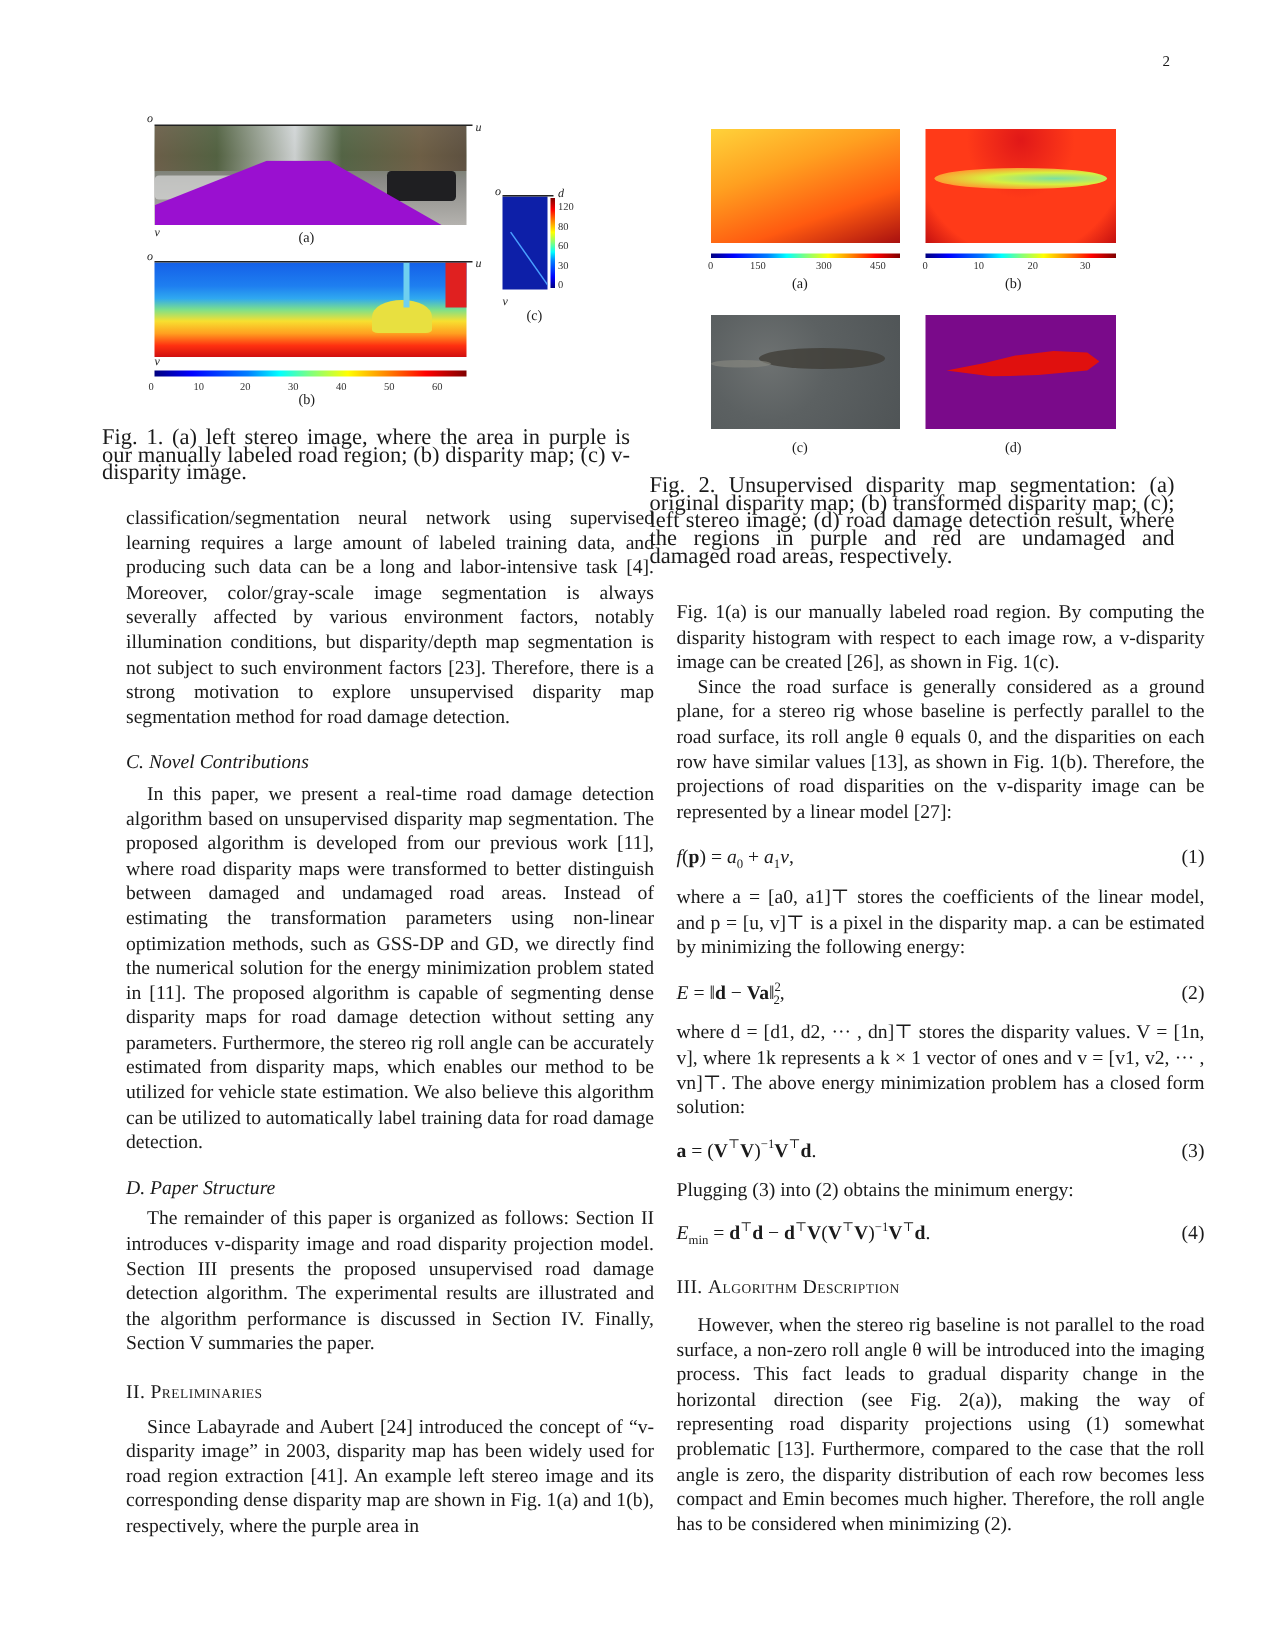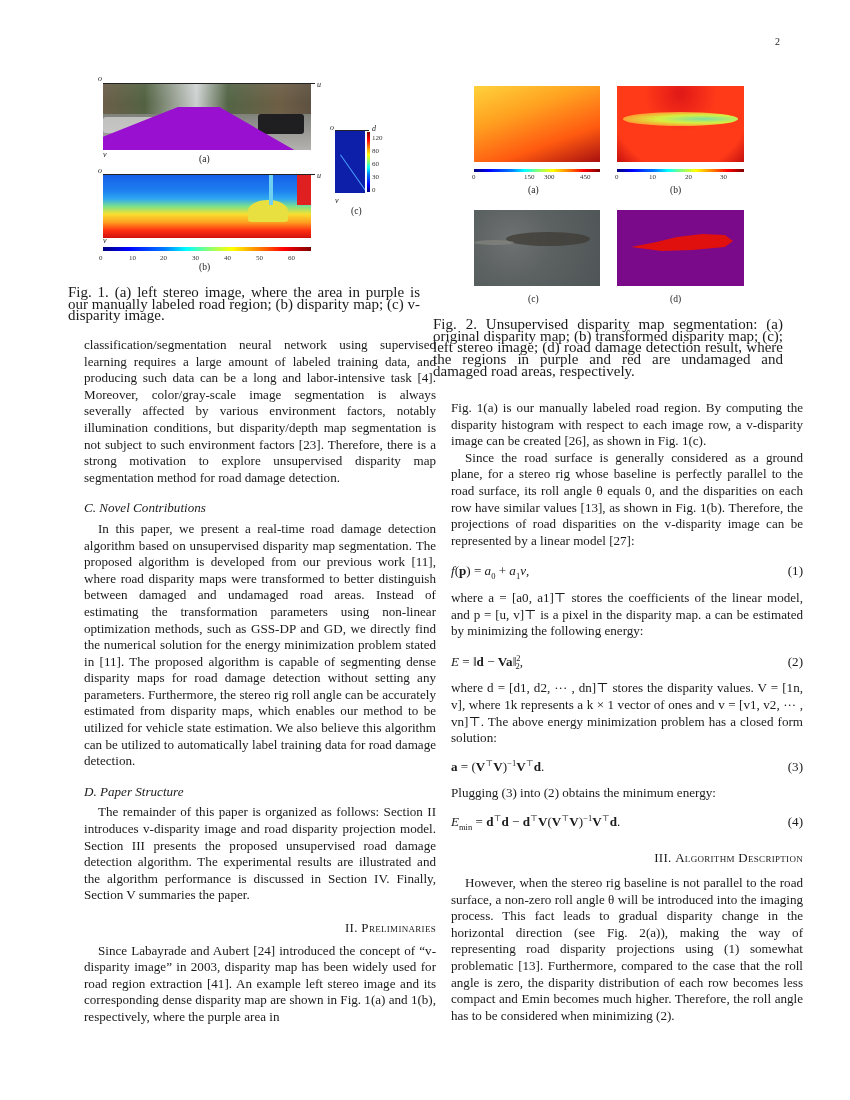--- a/index.html
+++ b/index.html
@@ -7,21 +7,21 @@
          font-family: "Liberation Serif", "DejaVu Serif", serif; color: #1a1a1a; }
   .abs { position: absolute; }
   .pagenum { left: 775px; top: 36px; font-size: 10px; }
 
   
   .col { position: absolute; width: 352px; font-size: 13.1px; line-height: 16.6px; text-align: justify; }
   .col p { margin: 0; }
   .indent { text-indent: 14px; }
   .caption { font-size: 15px; line-height: 11.7px; text-align: justify; }
   .subhead { font-style: italic; font-size: 13.1px; }
-  .sechead { text-align: right; font-size: 13px; letter-spacing: 0.3px; }
+  .sechead { text-align: left; font-size: 13px; letter-spacing: 0.3px; }
   .sc { font-variant: small-caps; }
   .eq { display: flex; align-items: center; font-size: 13.1px; }
   .eq .body { flex: 1; text-align: left; }
   .eq .num { width: 28px; text-align: right; }
   .b { font-weight: bold; }
   .i { font-style: italic; }
   sup, sub { font-size: 8.5px; line-height: 0; }
 
   
   .axis-lbl { font-size: 8px; font-style: italic; color: #222; }
@@ -93,21 +93,21 @@
 
 <div class="abs caption" style="left:68px;top:287px;width:352px;">Fig. 1.  (a) left stereo image, where the area in purple is our manually labeled road region; (b) disparity map; (c) v-disparity image.</div>
 
 <div class="abs" style="left:470px;top:82px;width:290px;height:230px;">
 
   <div class="abs" style="left:4px;top:4px;width:126px;height:76px;
               background: linear-gradient(160deg, #ffd23a 0%, #ffa020 35%, #ff5a10 70%, #a81010 100%);"></div>
   <div class="abs jet" style="left:4px;top:87px;width:126px;height:3px;"></div>
   <div class="abs" style="left:2px;top:91px;width:135px;height:10px;">
     <span class="abs tick" style="left:0;">0</span>
-    <span class="abs tick" style="left:52px;">150</span>
+    <span class="abs tick" style="left:28px;">150</span>
     <span class="abs tick" style="left:72px;">300</span>
     <span class="abs tick" style="left:108px;">450</span>
   </div>
   <div class="abs sublbl" style="left:58px;top:103px;">(a)</div>
 
   <div class="abs" style="left:147px;top:4px;width:127px;height:76px;overflow:hidden;
               background: radial-gradient(ellipse at 50% 10%, #e01818 0%, #ff3a18 40%, #ff3a18 80%, #c41010 100%);">
     <div style="position:absolute;left:6px;top:26px;width:115px;height:14px;border-radius:50%;background:radial-gradient(ellipse at 70% 50%, #7de0a0 0%, #d8f040 40%, #ff9a30 75%, rgba(255,80,30,0) 100%);"></div>
   </div>
   <div class="abs jet" style="left:147px;top:87px;width:127px;height:3px;"></div>

